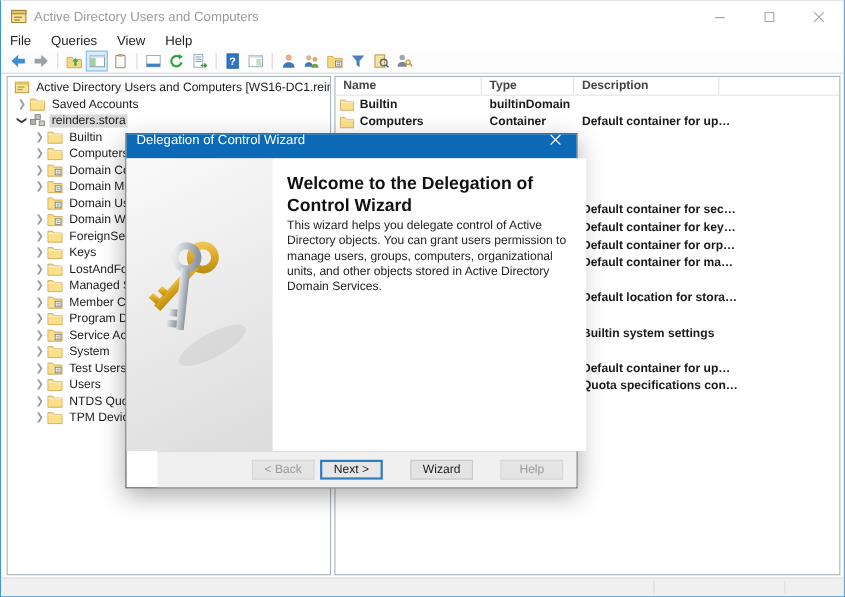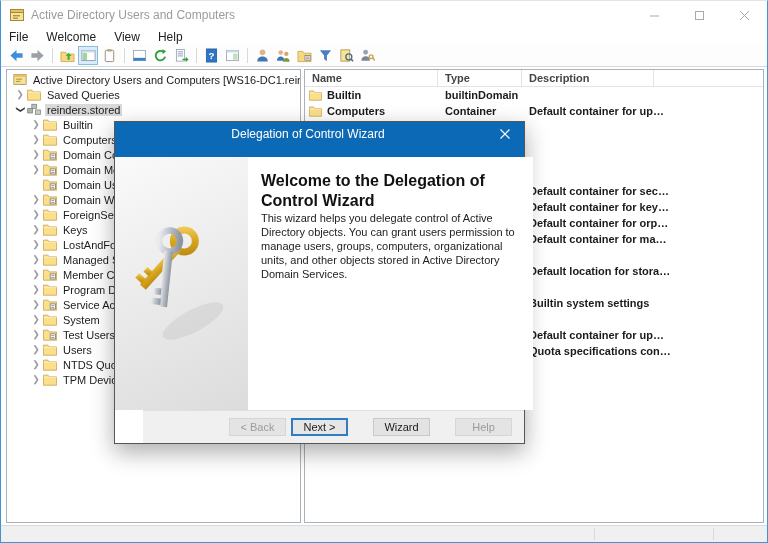--- a/index.html
+++ b/index.html
@@ -55,21 +55,21 @@
   .lc-name .ticon svg { width:13px; height:12px; display:block; }
   .lc-type { width:84px; padding-left:7px; }
   .lc-desc { width:225px; padding-left:7px; }
   
   .statusbar { position:absolute; left:0; right:0; bottom:0; height:17px; background:#f0f0f0;
     border-top:1px solid #dcdcdc; }
   .statusbar .sdiv { position:absolute; top:2px; bottom:2px; width:1px; background:#dadada; }
   
   .dialog { position:absolute; left:113px; top:120px; width:411px; height:323px; background:#ffffff;
     border:1px solid #565656; box-shadow:0 8px 22px rgba(0,0,0,.33); z-index:20; display:flex; flex-direction:column; }
-  .dlg-titlebar { height:35px; background:#0c69b6; display:flex; align-items:center; padding:0 6px 12px 9px; flex:0 0 auto;text-align:center; }
+  .dlg-titlebar { height:22px; background:#0c69b6; display:flex; align-items:center; padding:0 6px 12px 9px; flex:0 0 auto; }
   .dlg-title { color:#ffffff; font-size:12px; flex:1 1 auto; }
   .dlg-close { width:26px; height:22px; display:flex; align-items:center; justify-content:center; color:#fff; }
   .dlg-body { flex:1 1 auto; display:flex; min-height:0; }
   .dlg-art { width:133px; flex:0 0 auto; background:linear-gradient(155deg,#fafafa 0%,#ececec 45%,#dcdcdc 100%);
     display:flex; align-items:center; justify-content:center; }
   .dlg-content { flex:1 1 auto; background:#ffffff; padding:14px 16px 0 13px; }
   .dlg-heading { font-size:16px; font-weight:bold; color:#111111; line-height:20px; }
   .dlg-text { font-size:11px; color:#222222; line-height:14px; width:256px; }
   .dlg-note { font-size:11px; color:#222222; margin-top:14px; }
   .dlg-footer { flex:0 0 auto; height:33px; background:#f0f0f0; border-top:1px solid #dfdfdf;
@@ -110,21 +110,21 @@
           <svg width="11" height="11" viewBox="0 0 11 11">
             <line x1="1" y1="1" x2="10" y2="10" stroke-width="1"></line>
             <line x1="10" y1="1" x2="1" y2="10" stroke-width="1"></line>
           </svg>
         </div>
     </div>
   </div>
 
   <div class="menubar">
       <span class="mi">File</span>
-      <span class="mi">Welcome</span>
+      <span class="mi">Queries</span>
       <span class="mi">View</span>
       <span class="mi">Help</span>
     </div>
 
   <div class="toolbar">
     <div class="tb">
         <svg viewBox="0 0 16 16">
           <path d="M8 2 L1.5 8 L8 14 L8 10.3 L14.5 10.3 L14.5 5.7 L8 5.7 Z" fill="#3d8fd6"></path>
         </svg>
       </div>
@@ -249,32 +249,32 @@
             <span class="tlabel">Active Directory Users and Computers [WS16-DC1.reinders.local]</span>
           </div>
           <div class="tree-row indent1">
             <span class="chev">❯</span>
             <span class="ticon">
               <svg viewBox="0 0 16 14">
                 <path d="M0.5 2h5.2l1.4 2H15.5v9.5H0.5z" fill="#fbdf8a" stroke="#c7a14c" stroke-width="0.9"></path>
                 <path d="M0.5 4h15v1.2h-15z" fill="#fff3cd" opacity="0.7"></path>
               </svg>
             </span>
-            <span class="tlabel">Saved Queries</span>
+            <span class="tlabel">Saved Accounts</span>
           </div>
           <div class="tree-row indent1 selected">
             <span class="chev exp">❯</span>
             <span class="ticon">
               <svg viewBox="0 0 16 14">
                 <rect x="5.5" y="1" width="5.5" height="5" fill="#b9c2b4" stroke="#6f7a74" stroke-width="0.8"></rect>
                 <rect x="0.8" y="6" width="5.5" height="5" fill="#aab5a9" stroke="#6f7a74" stroke-width="0.8"></rect>
                 <rect x="9.8" y="7.5" width="5.5" height="5" fill="#c5cdc0" stroke="#6f7a74" stroke-width="0.8"></rect>
               </svg>
             </span>
-            <span class="tlabel">reinders.stored</span>
+            <span class="tlabel">reinders.stora</span>
           </div>
           <div class="tree-row indent2">
             <span class="chev">❯</span>
             <span class="ticon">
               <svg viewBox="0 0 16 14">
                 <path d="M0.5 2h5.2l1.4 2H15.5v9.5H0.5z" fill="#fbdf8a" stroke="#c7a14c" stroke-width="0.9"></path>
                 <path d="M0.5 4h15v1.2h-15z" fill="#fff3cd" opacity="0.7"></path>
               </svg>
             </span>
             <span class="tlabel">Builtin</span>

